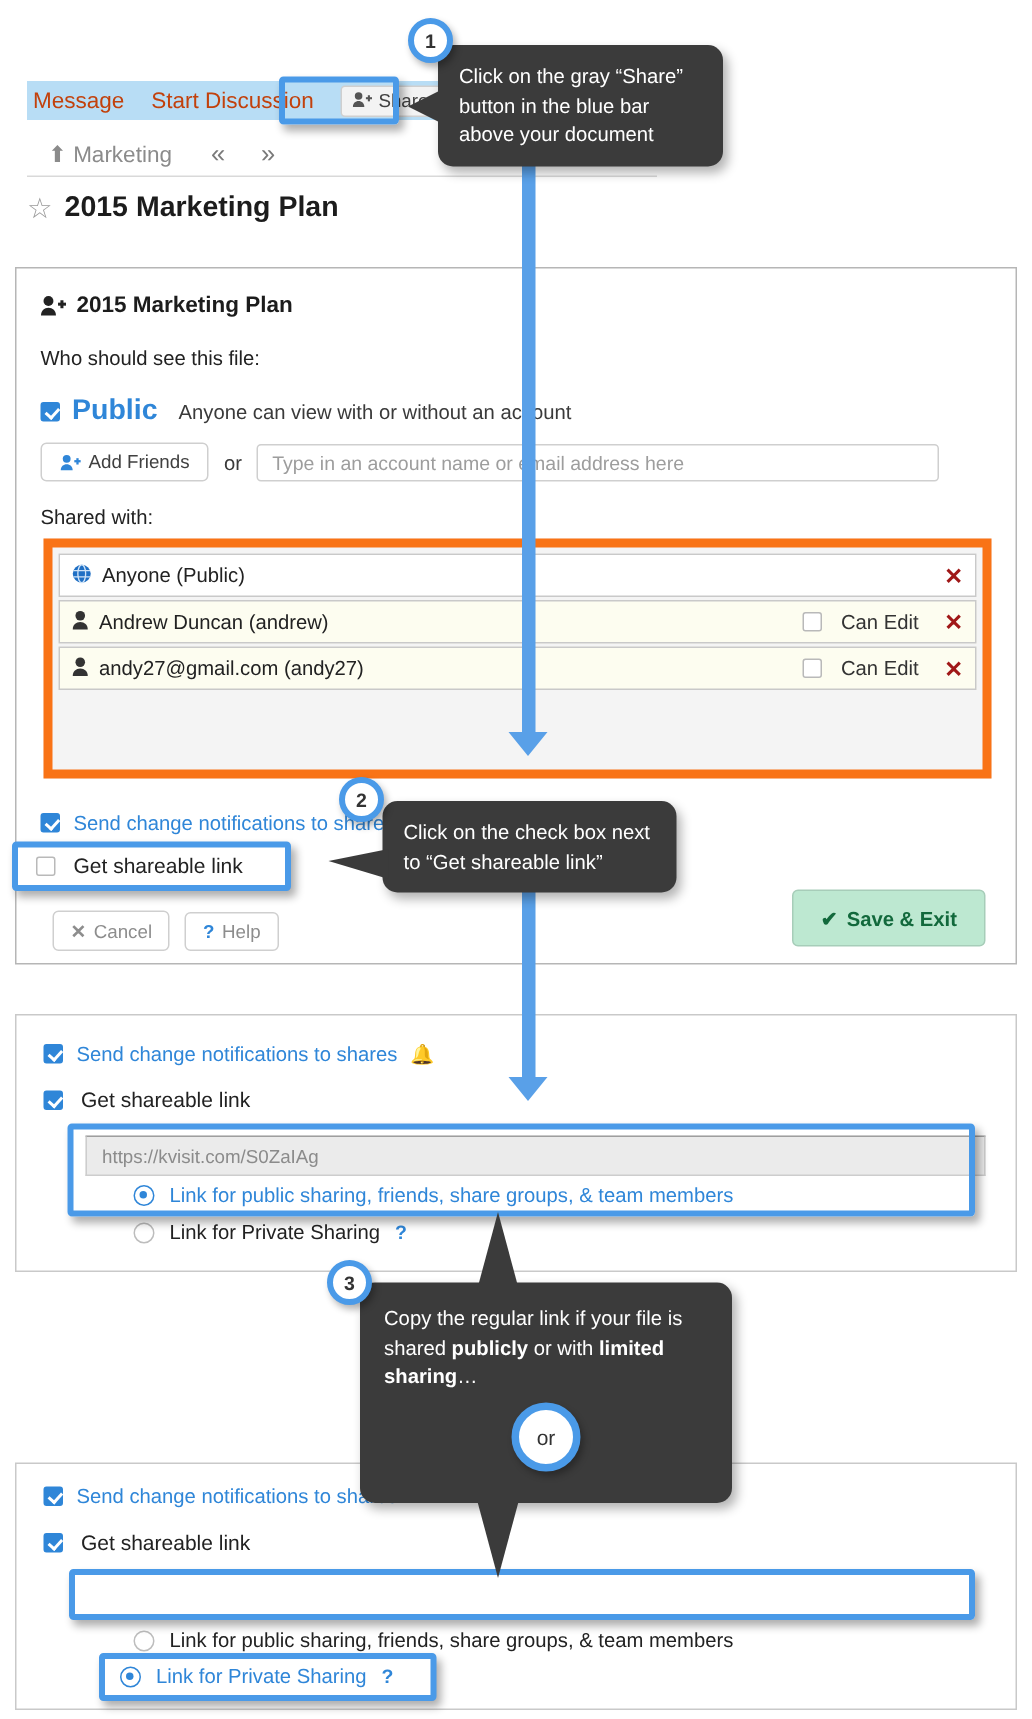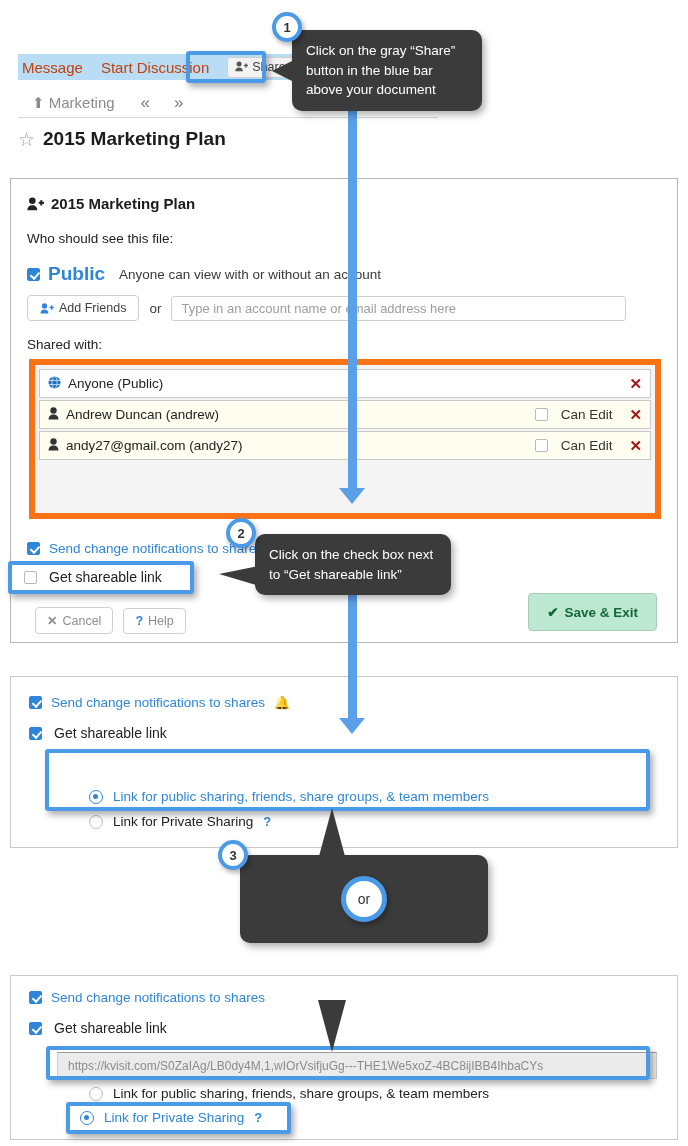--- a/index.html
+++ b/index.html
@@ -321,20 +321,23 @@
   <div class="row" style="position:absolute;left:18px;top:18px;gap:9px;">
     <span class="cb on"></span>
     <span class="blue-lbl" style="font-size:13.5px;">Send change notifications to shares</span>
     <span class="blue-lbl">🔔</span>
   </div>
   <div class="row" style="position:absolute;left:18px;top:48px;gap:12px;">
     <span class="cb on"></span>
     <span class="lbl" style="font-size:14px;">Get shareable link</span>
   </div>
 
+  <div class="url-input" style="position:absolute;left:46px;top:80px;width:600px;">
+    <span>https://kvisit.com/S0ZaIAg</span>
+  </div>
 
   <div class="row" style="position:absolute;left:78px;top:112px;gap:10px;">
     <span class="rd on"></span>
     <span class="blue-lbl" style="font-size:13.5px;">Link for public sharing, friends, share groups, &amp; team members</span>
   </div>
   <div class="row" style="position:absolute;left:78px;top:137px;gap:10px;">
     <span class="rd"></span>
     <span class="lbl" style="font-size:13.5px;">Link for Private Sharing</span>
     <span style="color:#2f86d8;font-weight:bold;">?</span>
   </div>
@@ -343,23 +346,20 @@
 <div class="panel" id="panel-3">
   <div class="row" style="position:absolute;left:18px;top:14px;gap:9px;">
     <span class="cb on"></span>
     <span class="blue-lbl" style="font-size:13.5px;">Send change notifications to shares</span>
   </div>
   <div class="row" style="position:absolute;left:18px;top:44px;gap:12px;">
     <span class="cb on"></span>
     <span class="lbl" style="font-size:14px;">Get shareable link</span>
   </div>
 
-  <div class="url-input" style="position:absolute;left:46px;top:76px;width:600px;font-size:12px;">
-    <span>https://kvisit.com/S0ZaIAg/LB0dy4M,1,wIOrVsifjuGg---THE1We5xoZ-4BC8ijIBB4IhbaCYs</span>
-  </div>
 
   <div class="row" style="position:absolute;left:78px;top:110px;gap:10px;">
     <span class="rd"></span>
     <span class="lbl" style="font-size:13.5px;">Link for public sharing, friends, share groups, &amp; team members</span>
   </div>
   <div class="row" style="position:absolute;left:78px;top:136px;gap:10px;">
     <span class="rd on"></span>
     <span class="blue-lbl" style="font-size:13.5px;">Link for Private Sharing</span>
     <span style="color:#2f86d8;font-weight:bold;">?</span>
   </div>
@@ -393,19 +393,22 @@
 <div class="tail-dark" style="left:272px;top:60px;border-top:11px solid transparent;border-bottom:11px solid transparent;border-right:22px solid #3b3b3b;"></div>
 <div class="badge" style="left:272px;top:12px;">1</div>
 
 <div class="callout" style="left:255px;top:534px;width:196px;">
   <span>Click on the check box next to “Get shareable link”</span>
 </div>
 <div class="tail-dark" style="left:219px;top:566px;border-top:8px solid transparent;border-bottom:12px solid transparent;border-right:40px solid #3b3b3b;"></div>
 <div class="badge" style="left:226px;top:518px;">2</div>
 
 <div class="callout" style="left:240px;top:855px;width:248px;padding:14px 16px 12px 16px;">
+  <div>
+    <span>Copy the regular link if your file is shared </span><b>publicly</b><span> or with </span><b>limited sharing</b><span>…</span>
+  </div>
   <div class="or-badge">or</div>
 </div>
 
 <div class="tail-dark" style="left:318px;top:808px;border-left:14px solid transparent;border-right:14px solid transparent;border-bottom:52px solid #3b3b3b;"></div>
 
 <div class="tail-dark" style="left:318px;top:1000px;border-left:14px solid transparent;border-right:14px solid transparent;border-top:52px solid #3b3b3b;"></div>
 <div class="badge" style="left:218px;top:840px;">3</div>
 
 </body></html>

